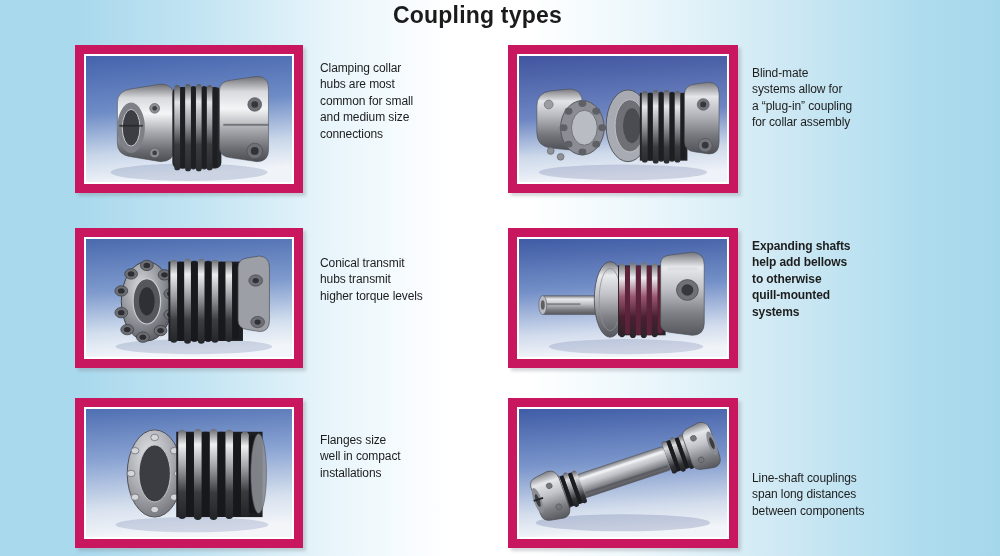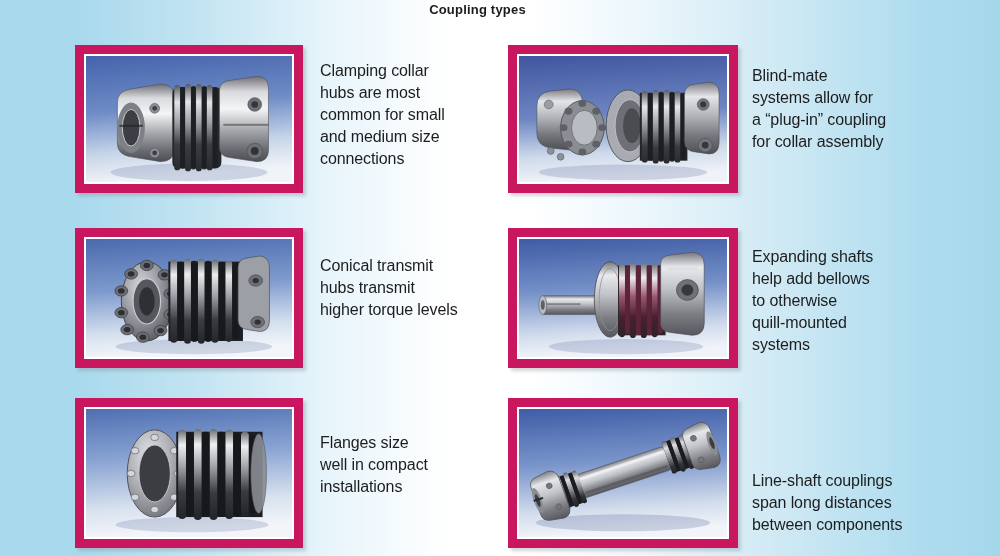--- a/index.html
+++ b/index.html
@@ -30,21 +30,21 @@
         #a5d7eb 100%);
   }
 
   
   #title {
     position: absolute;
     top: 2px;
     left: 0;
     width: 955px;
     text-align: center;
-    font-size: 13px;
+    font-size: 23px;
     font-weight: bold;
     color: #1b1b1b;
     letter-spacing: 0.2px;
     font-family: "Liberation Sans", sans-serif;
   }
 
   
   .card {
     position: absolute;
   }
@@ -60,21 +60,21 @@
     position: relative;
     width: 100%;
     height: 100%;
     overflow: hidden;
   }
   .photo svg { display: block; width: 100%; height: 100%; }
 
   .caption {
     position: absolute;
     font-family: "Liberation Sans", sans-serif;
-    font-size: 16px;
+    font-size: 12px;
     line-height: 1.37;
     color: #1d1d1d;
     letter-spacing: -0.1px;
     white-space: pre-line;
   }
 
   
   #card-1 .frame { left: 75px;  top: 45px;  width: 228px; height: 148px; }
   #cap-1        { left: 320px; top: 60px;  width: 180px; }
 
@@ -82,21 +82,21 @@
   #cap-3        { left: 320px; top: 255px; width: 190px; }
 
   #card-5 .frame { left: 75px;  top: 398px; width: 228px; height: 150px; }
   #cap-5        { left: 320px; top: 432px; width: 190px; }
 
   
   #card-2 .frame { left: 508px; top: 45px;  width: 230px; height: 148px; }
   #cap-2        { left: 752px; top: 65px;  width: 200px; }
 
   #card-4 .frame { left: 508px; top: 228px; width: 230px; height: 140px; }
-  #cap-4        { left: 752px; top: 246px; width: 200px; }
+  #cap-4        { left: 752px; top: 238px; width: 200px; font-weight: bold; }
 
   #card-6 .frame { left: 508px; top: 398px; width: 230px; height: 150px; }
   #cap-6        { left: 752px; top: 437px; width: 200px; margin-top: 33px; }
 </style>
 </head>
 <body>
 
 <div id="page">
 
   <div id="title">Coupling types</div>

